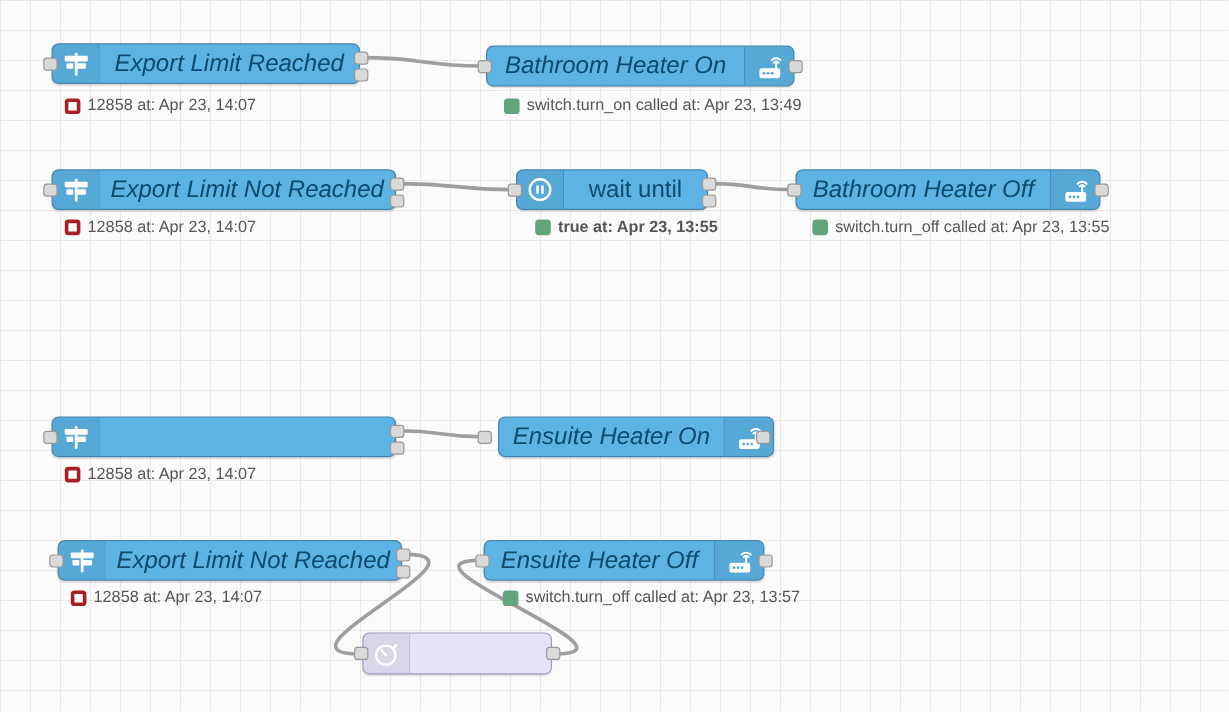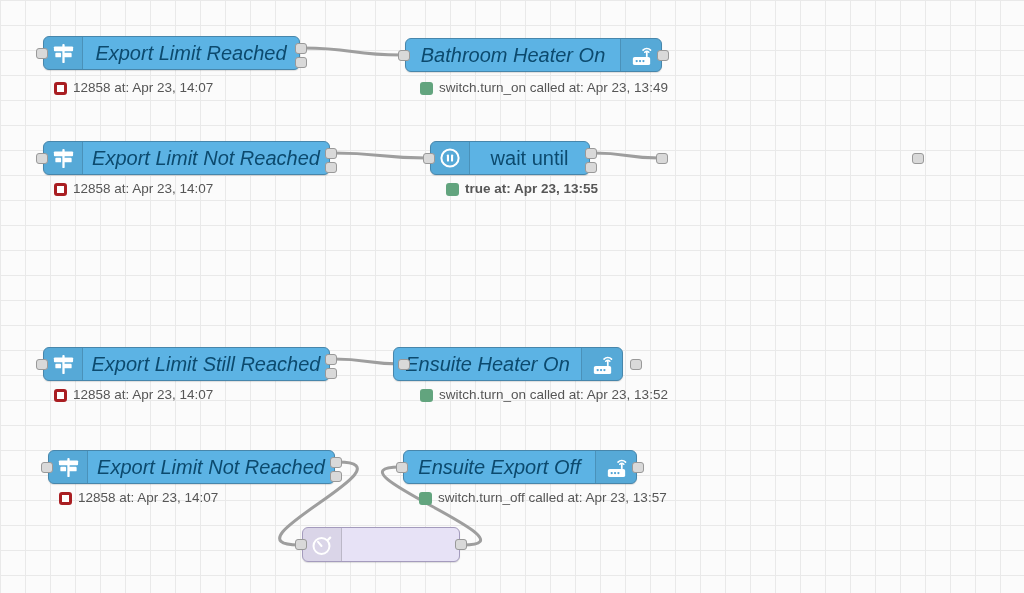--- a/index.html
+++ b/index.html
@@ -132,64 +132,77 @@
     <div class="nlabel">wait until</div>
   </div>
   <div class="port" style="left:423px;top:153px;"></div>
   <div class="port" style="left:585px;top:148px;"></div>
   <div class="port" style="left:585px;top:162px;"></div>
   <div class="status" style="left:446px;top:181px;font-weight:bold;">
     <span class="dot ok"></span>
     <span>true at: Apr 23, 13:55</span>
   </div>
 
+  <div class="node blue" style="left:663px;top:141px;width:254px;">
+    <div class="nlabel italic">Bathroom Heater Off</div>
+    <div class="iconbox right">
+      <svg width="25" height="25" viewBox="0 0 26 26">
+        <rect x="4" y="14.5" width="18" height="8.5" rx="2" fill="#fff"></rect>
+        <circle cx="8" cy="18.8" r="1.2" fill="#4fa3d6"></circle>
+        <circle cx="11.5" cy="18.8" r="1.2" fill="#4fa3d6"></circle>
+        <circle cx="15" cy="18.8" r="1.2" fill="#4fa3d6"></circle>
+        <line x1="18.5" y1="14.5" x2="18.5" y2="8.5" stroke="#fff" stroke-width="1.8"></line>
+        <path d="M14.6,7.4 A5.4,5.4 0 0 1 22.4,7.4" stroke="#fff" stroke-width="1.7" fill="none" stroke-linecap="round"></path>
+        <path d="M16.4,9.6 A3,3 0 0 1 20.6,9.6" stroke="#fff" stroke-width="1.7" fill="none" stroke-linecap="round"></path>
+      </svg>
+    </div>
+  </div>
   <div class="port" style="left:656px;top:153px;"></div>
   <div class="port" style="left:912px;top:153px;"></div>
+  <div class="status" style="left:677px;top:181px;">
+    <span class="dot ok"></span>
+    <span>switch.turn_off called at: Apr 23, 13:55</span>
+  </div>
 
   <div class="node blue" style="left:43px;top:347px;width:287px;">
     <div class="iconbox left">
       <svg width="23" height="23" viewBox="0 0 24 24">
           <g fill="#fff">
         <rect x="10.8" y="2" width="2.4" height="20" rx="1"></rect>
         <rect x="2" y="4.6" width="20" height="5" rx="1"></rect>
         <rect x="3.5" y="11.2" width="6" height="4.8" rx="1"></rect>
         <rect x="12.5" y="11.2" width="8" height="4.8" rx="1"></rect>
       </g>
         </svg>
     </div>
-    <div class="nlabel italic">Export Limit Still Reached</div>
   </div>
   <div class="port" style="left:36px;top:359px;"></div>
   <div class="port" style="left:325px;top:354px;"></div>
   <div class="port" style="left:325px;top:368px;"></div>
   <div class="status" style="left:54px;top:387px;">
     <span class="dot err"></span>
     <span>12858 at: Apr 23, 14:07</span>
   </div>
 
-  <div class="node blue" style="left:393px;top:347px;width:230px;">
+  <div class="node blue" style="left:415px;top:347px;width:230px;">
     <div class="nlabel italic">Ensuite Heater On</div>
     <div class="iconbox right">
       <svg width="25" height="25" viewBox="0 0 26 26">
         <rect x="4" y="14.5" width="18" height="8.5" rx="2" fill="#fff"></rect>
         <circle cx="8" cy="18.8" r="1.2" fill="#4fa3d6"></circle>
         <circle cx="11.5" cy="18.8" r="1.2" fill="#4fa3d6"></circle>
         <circle cx="15" cy="18.8" r="1.2" fill="#4fa3d6"></circle>
         <line x1="18.5" y1="14.5" x2="18.5" y2="8.5" stroke="#fff" stroke-width="1.8"></line>
         <path d="M14.6,7.4 A5.4,5.4 0 0 1 22.4,7.4" stroke="#fff" stroke-width="1.7" fill="none" stroke-linecap="round"></path>
         <path d="M16.4,9.6 A3,3 0 0 1 20.6,9.6" stroke="#fff" stroke-width="1.7" fill="none" stroke-linecap="round"></path>
       </svg>
     </div>
   </div>
   <div class="port" style="left:398px;top:359px;"></div>
   <div class="port" style="left:630px;top:359px;"></div>
-  <div class="status" style="left:420px;top:387px;">
-    <span class="dot ok"></span>
-    <span>switch.turn_on called at: Apr 23, 13:52</span>
-  </div>
 
   <div class="node blue" style="left:48px;top:450px;width:287px;">
     <div class="iconbox left">
       <svg width="23" height="23" viewBox="0 0 24 24">
           <g fill="#fff">
         <rect x="10.8" y="2" width="2.4" height="20" rx="1"></rect>
         <rect x="2" y="4.6" width="20" height="5" rx="1"></rect>
         <rect x="3.5" y="11.2" width="6" height="4.8" rx="1"></rect>
         <rect x="12.5" y="11.2" width="8" height="4.8" rx="1"></rect>
       </g>
@@ -199,21 +212,21 @@
   </div>
   <div class="port" style="left:41px;top:462px;"></div>
   <div class="port" style="left:330px;top:457px;"></div>
   <div class="port" style="left:330px;top:471px;"></div>
   <div class="status" style="left:59px;top:490px;">
     <span class="dot err"></span>
     <span>12858 at: Apr 23, 14:07</span>
   </div>
 
   <div class="node blue" style="left:403px;top:450px;width:234px;">
-    <div class="nlabel italic">Ensuite Export Off</div>
+    <div class="nlabel italic">Ensuite Heater Off</div>
     <div class="iconbox right">
       <svg width="25" height="25" viewBox="0 0 26 26">
         <rect x="4" y="14.5" width="18" height="8.5" rx="2" fill="#fff"></rect>
         <circle cx="8" cy="18.8" r="1.2" fill="#4fa3d6"></circle>
         <circle cx="11.5" cy="18.8" r="1.2" fill="#4fa3d6"></circle>
         <circle cx="15" cy="18.8" r="1.2" fill="#4fa3d6"></circle>
         <line x1="18.5" y1="14.5" x2="18.5" y2="8.5" stroke="#fff" stroke-width="1.8"></line>
         <path d="M14.6,7.4 A5.4,5.4 0 0 1 22.4,7.4" stroke="#fff" stroke-width="1.7" fill="none" stroke-linecap="round"></path>
         <path d="M16.4,9.6 A3,3 0 0 1 20.6,9.6" stroke="#fff" stroke-width="1.7" fill="none" stroke-linecap="round"></path>
       </svg>

